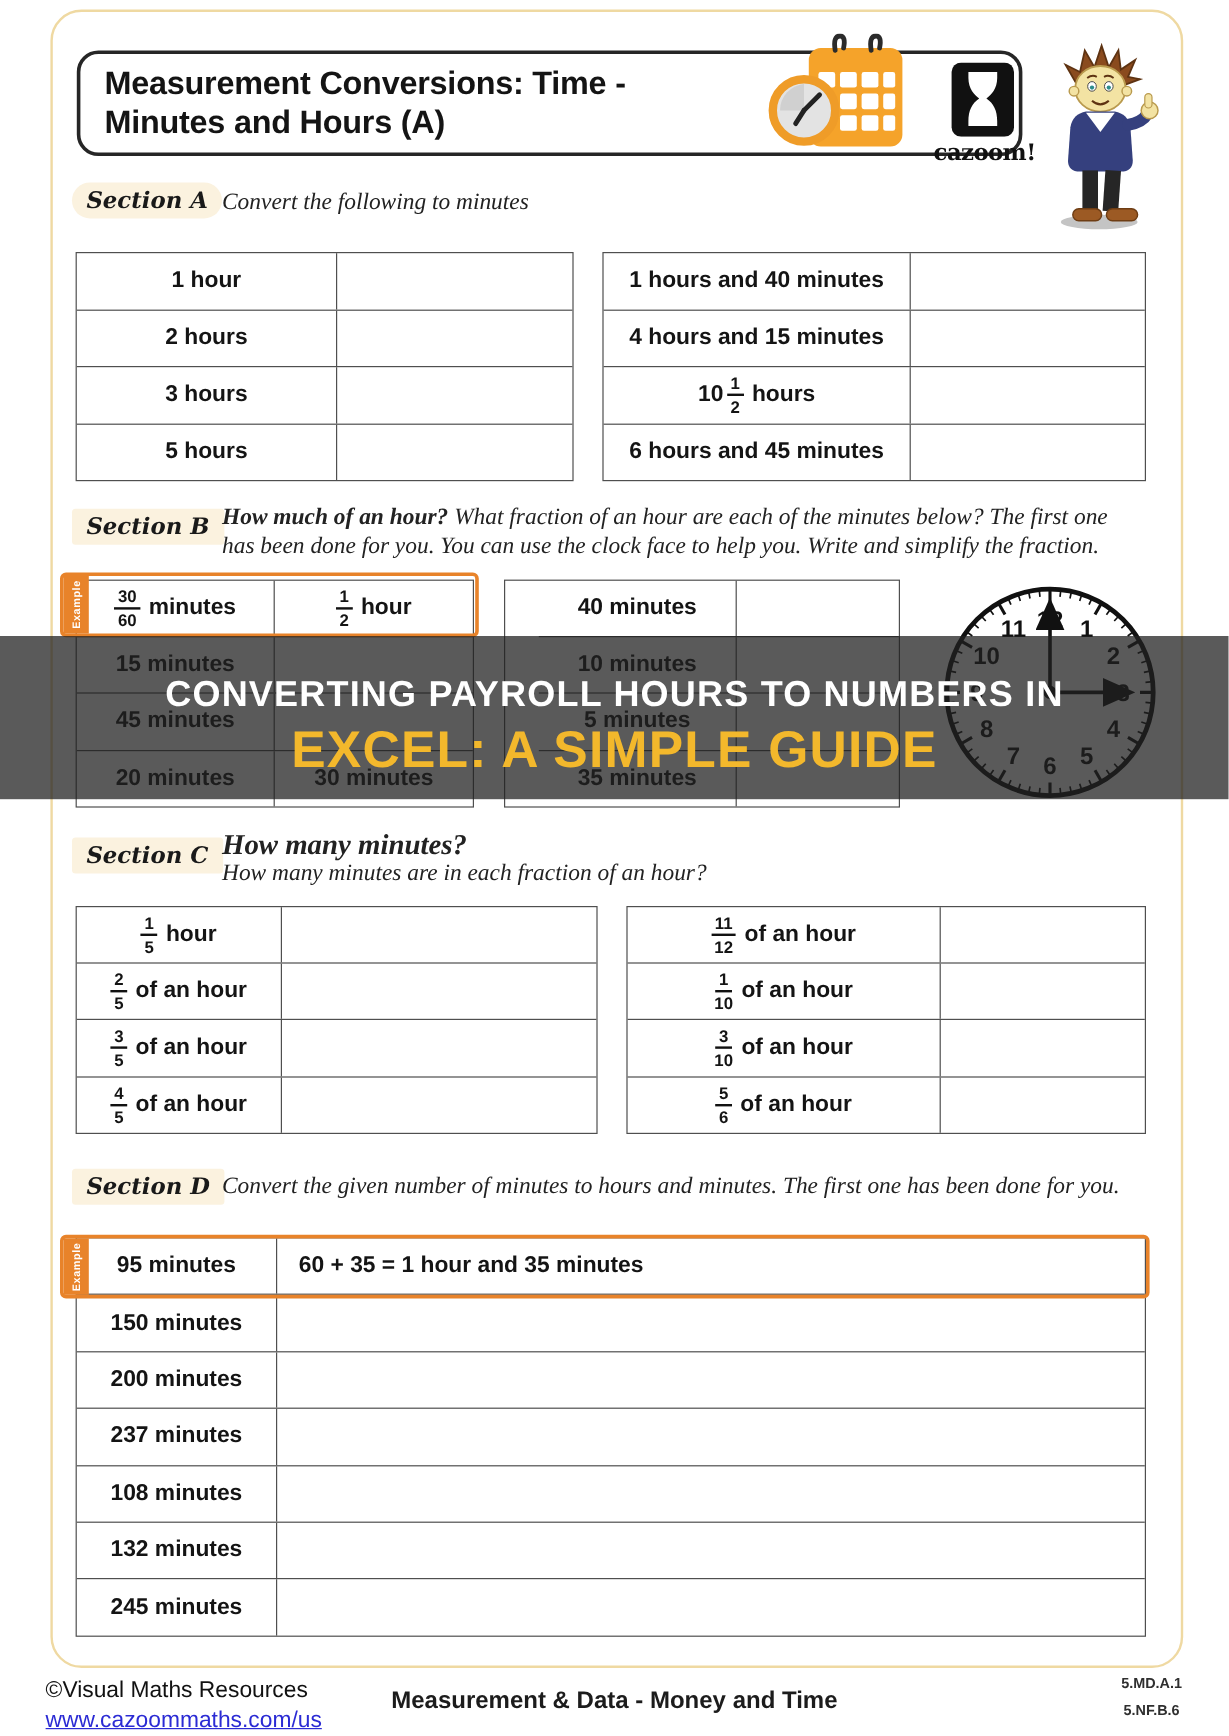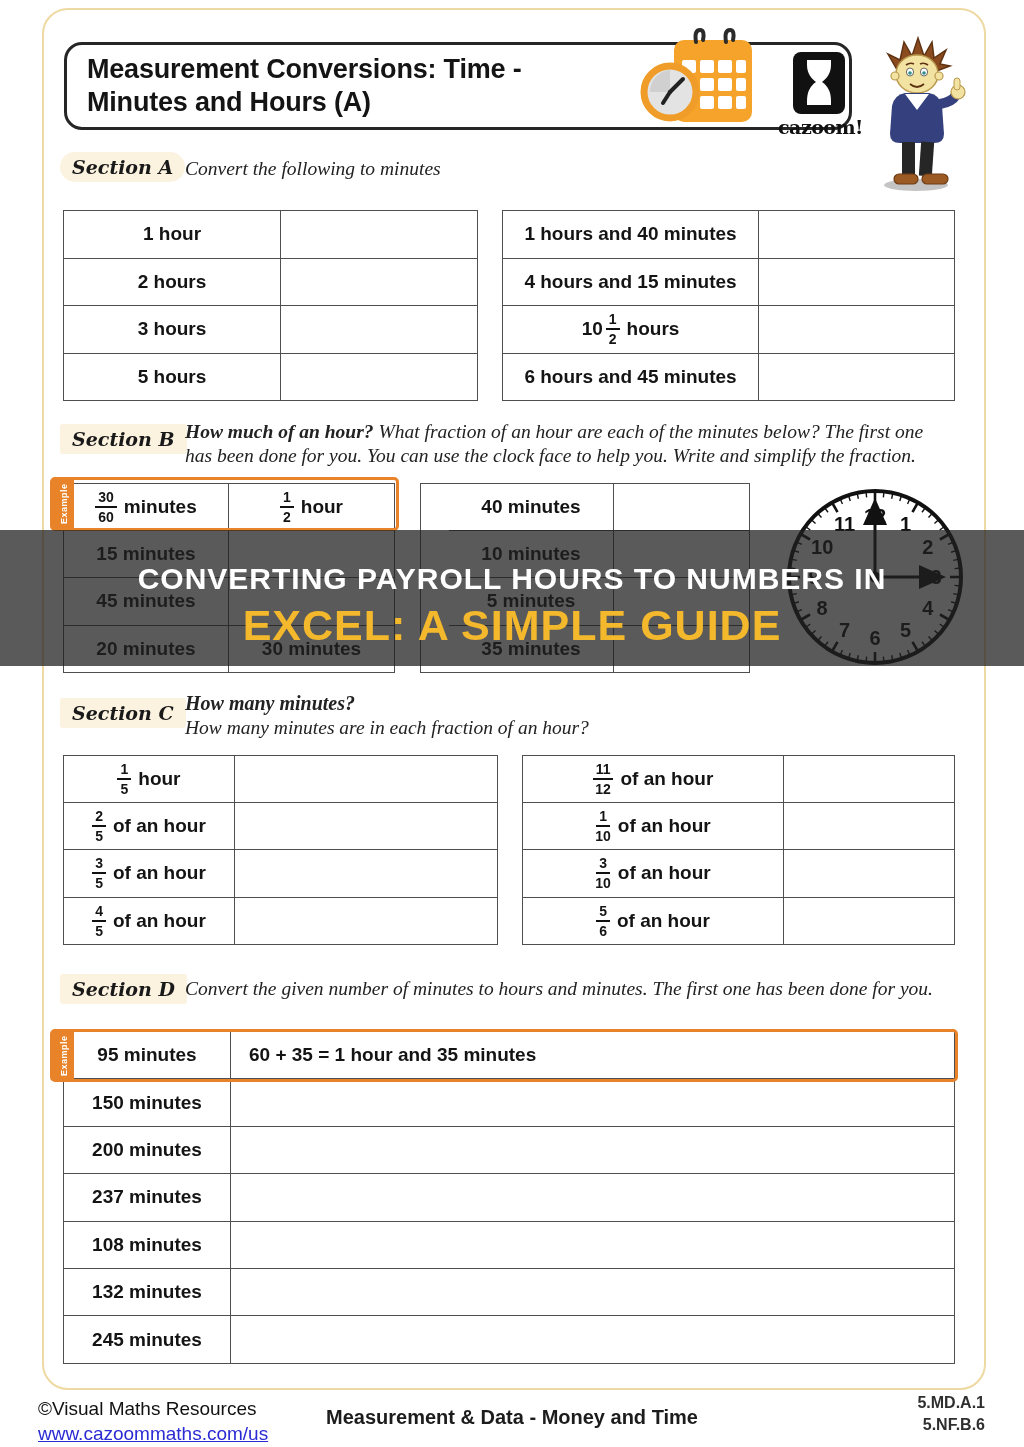--- a/index.html
+++ b/index.html
@@ -56,21 +56,21 @@
   
   .overlay{position:absolute;left:0;top:530px;width:1024px;height:136px;background:rgba(33,33,33,0.74);
         z-index:40;display:flex;flex-direction:column;align-items:center;padding-top:34px;gap:10px;box-sizing:border-box;}
   .ov1{font-weight:bold;font-size:30px;letter-spacing:1px;line-height:1;}
   .ov2{font-weight:bold;font-size:43px;letter-spacing:1px;line-height:1;}
   
   .foot-left{position:absolute;left:38px;top:1396px;font-size:19px;color:#111;line-height:25px;}
   .foot-link{color:#2B2BD4;text-decoration:underline;cursor:pointer;}
   .foot-center{position:absolute;left:0;top:1406px;width:1024px;text-align:center;
         font-weight:bold;font-size:20px;color:#1c1c1c;}
-  .foot-right{position:absolute;right:39px;top:1392px;text-align:right;font-size:16px;
+  .foot-right{position:absolute;right:39px;top:1392px;text-align:center;font-size:12px;
         line-height:22px;color:#2f2f2f;font-weight:bold;}
 </style>
 </head>
 <body>
 
 <div class="page">
   <div class="sheet-border"></div>
 
   <div class="header-box">
     <div class="title-line">Measurement Conversions: Time -</div>
@@ -317,21 +317,21 @@
       </g>
     <circle cx="95" cy="95" r="5.5" fill="#111"></circle>
   </svg>
 
   <div class="overlay">
     <div class="ov1" style="color: rgb(255, 255, 255);">CONVERTING PAYROLL HOURS TO NUMBERS IN</div>
     <div class="ov2" style="color: rgb(243, 184, 44);">EXCEL: A SIMPLE GUIDE</div>
   </div>
 
   <div class="sec-label" style="left:60px;top:698px;">Section C</div>
-  <div class="instr" style="left:185px;top:692px;font-weight:bold;font-size:20px;">How many minutes?</div>
+  <div class="instr" style="left:185px;top:692px;font-weight:bold;font-size:24px;">How many minutes?</div>
   <div class="instr" style="left:185px;top:717px;">How many minutes are in each fraction of an hour?</div>
   <div class="wtable tblC1 rh462">
       <div class="row">
         <div class="cell c1"><span class="fr">
             <span class="fn">1</span>
             <span class="fd">5</span>
           </span>hour</div>
         <div class="cell c2"></div>
       </div>
       <div class="row">

